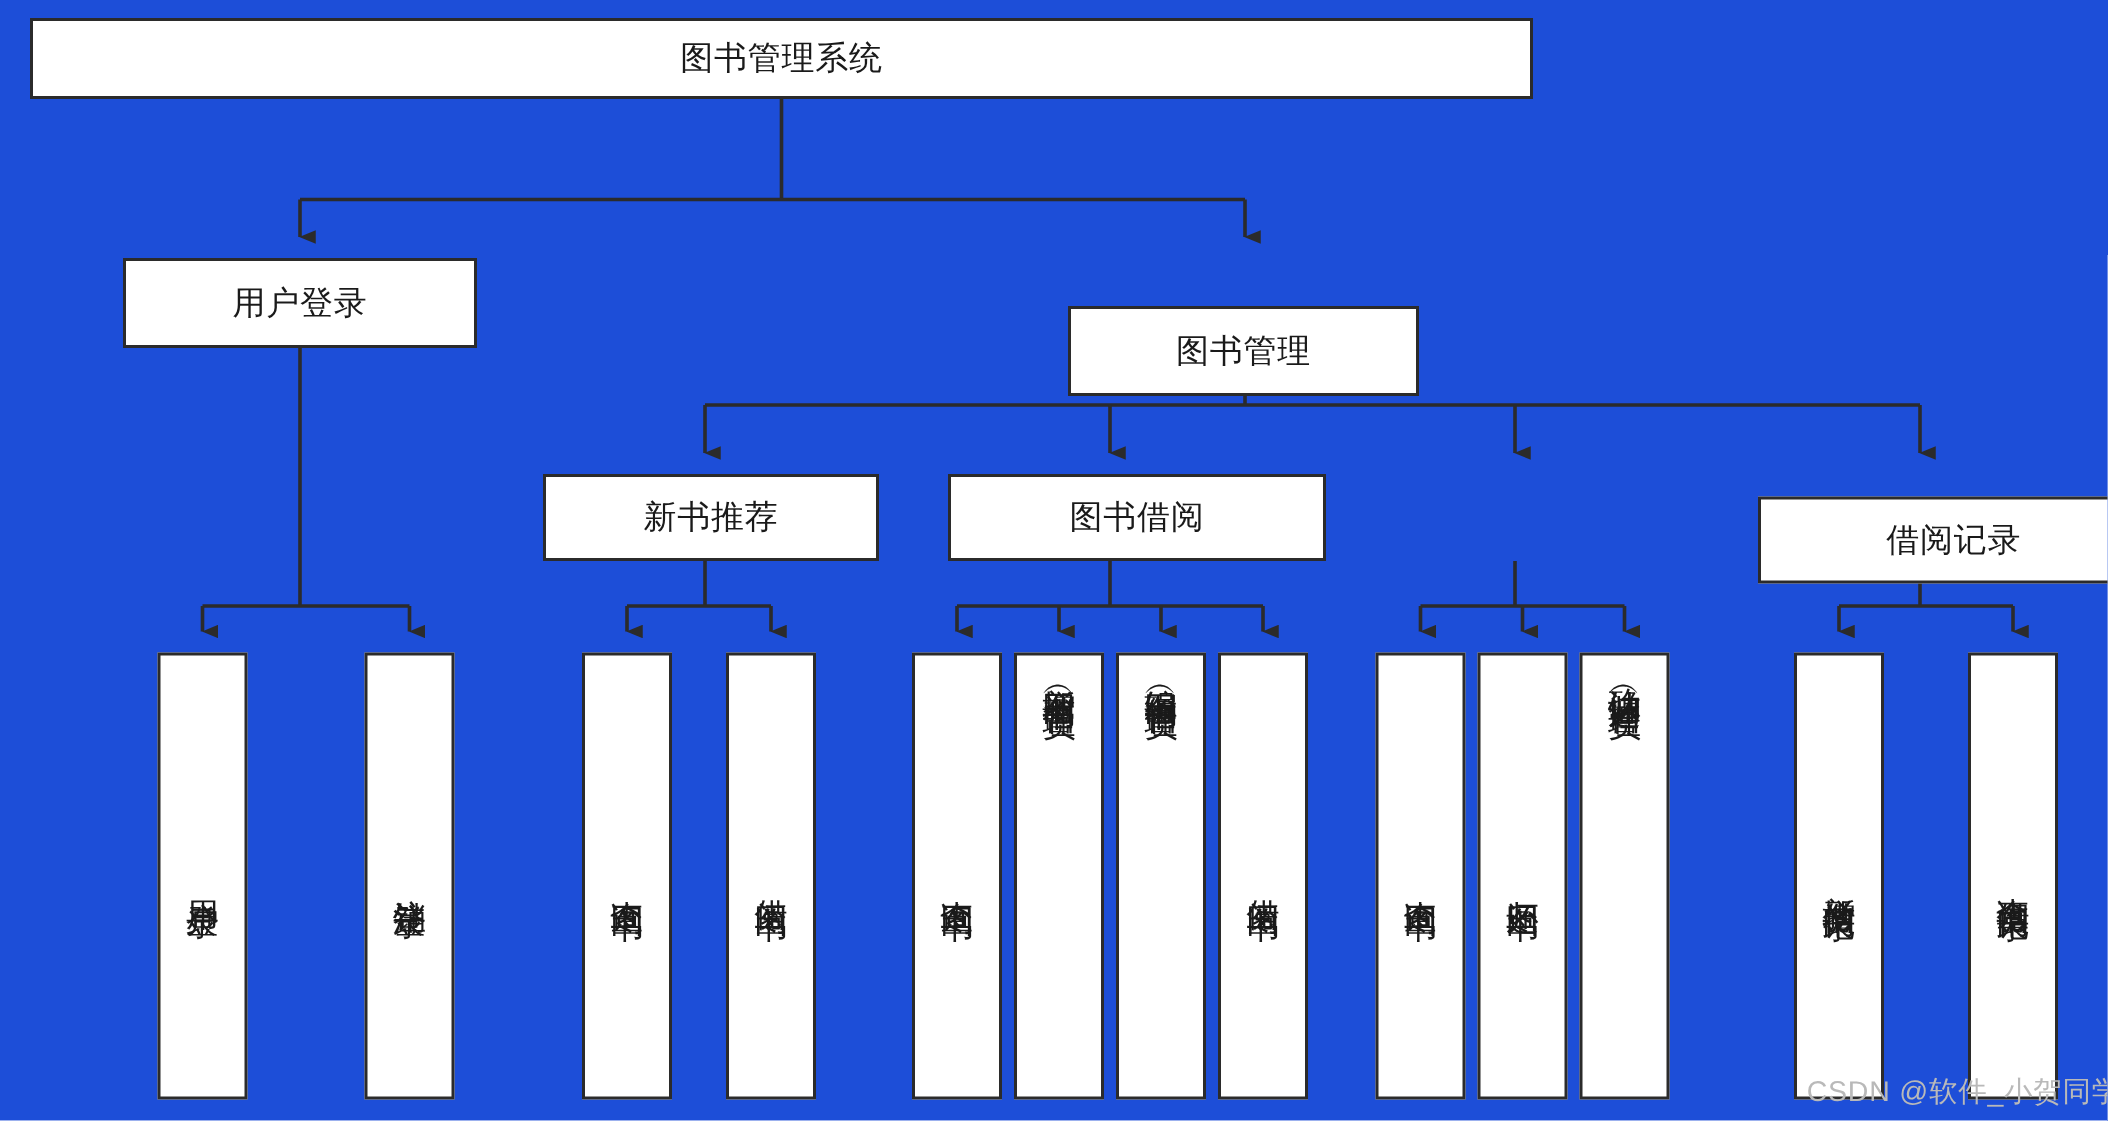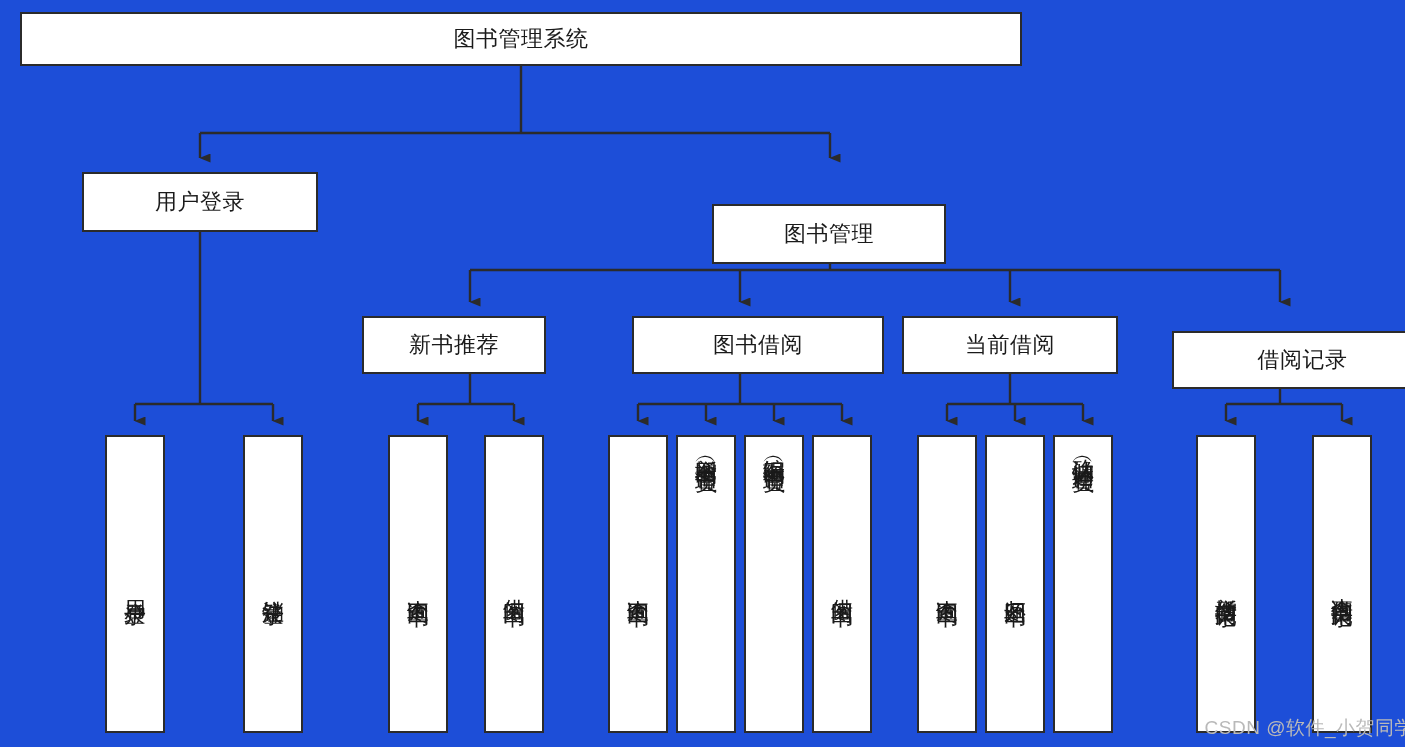--- a/index.html
+++ b/index.html
@@ -131,28 +131,25 @@
     <span class="node-label">图书管理系统</span>
   </div>
 
   <div class="node-box node-horizontal" style="left:82px; top:172px; width:236px; height:60px;">
     <span class="node-label">用户登录</span>
   </div>
   <div class="node-box node-horizontal" style="left:712px; top:172px; width:234px; height:60px;margin-top:32px;">
     <span class="node-label">图书管理</span>
   </div>
 
-  <div class="node-box node-horizontal" style="left:362px; top:316px; width:184px; height:58px;">
+  <div class="node-box node-horizontal" style="left:362px; top:316px; width:224px; height:58px;">
     <span class="node-label">新书推荐</span>
   </div>
   <div class="node-box node-horizontal" style="left:632px; top:316px; width:252px; height:58px;">
     <span class="node-label">图书借阅</span>
-  </div>
-  <div class="node-box node-horizontal" style="left:902px; top:316px; width:216px; height:58px;">
-    <span class="node-label">当前借阅</span>
   </div>
   <div class="node-box node-horizontal" style="left:1172px; top:316px; width:261px; height:58px;margin-top:15px;">
     <span class="node-label">借阅记录</span>
   </div>
 
   <div class="node-box node-vertical center-text" style="left:105px; top:435px; width:60px; height:298px;">
     <span class="node-label">用户登录</span>
   </div>
   <div class="node-box node-vertical center-text" style="left:243px; top:435px; width:60px; height:298px;">
     <span class="node-label">注销登录</span>

